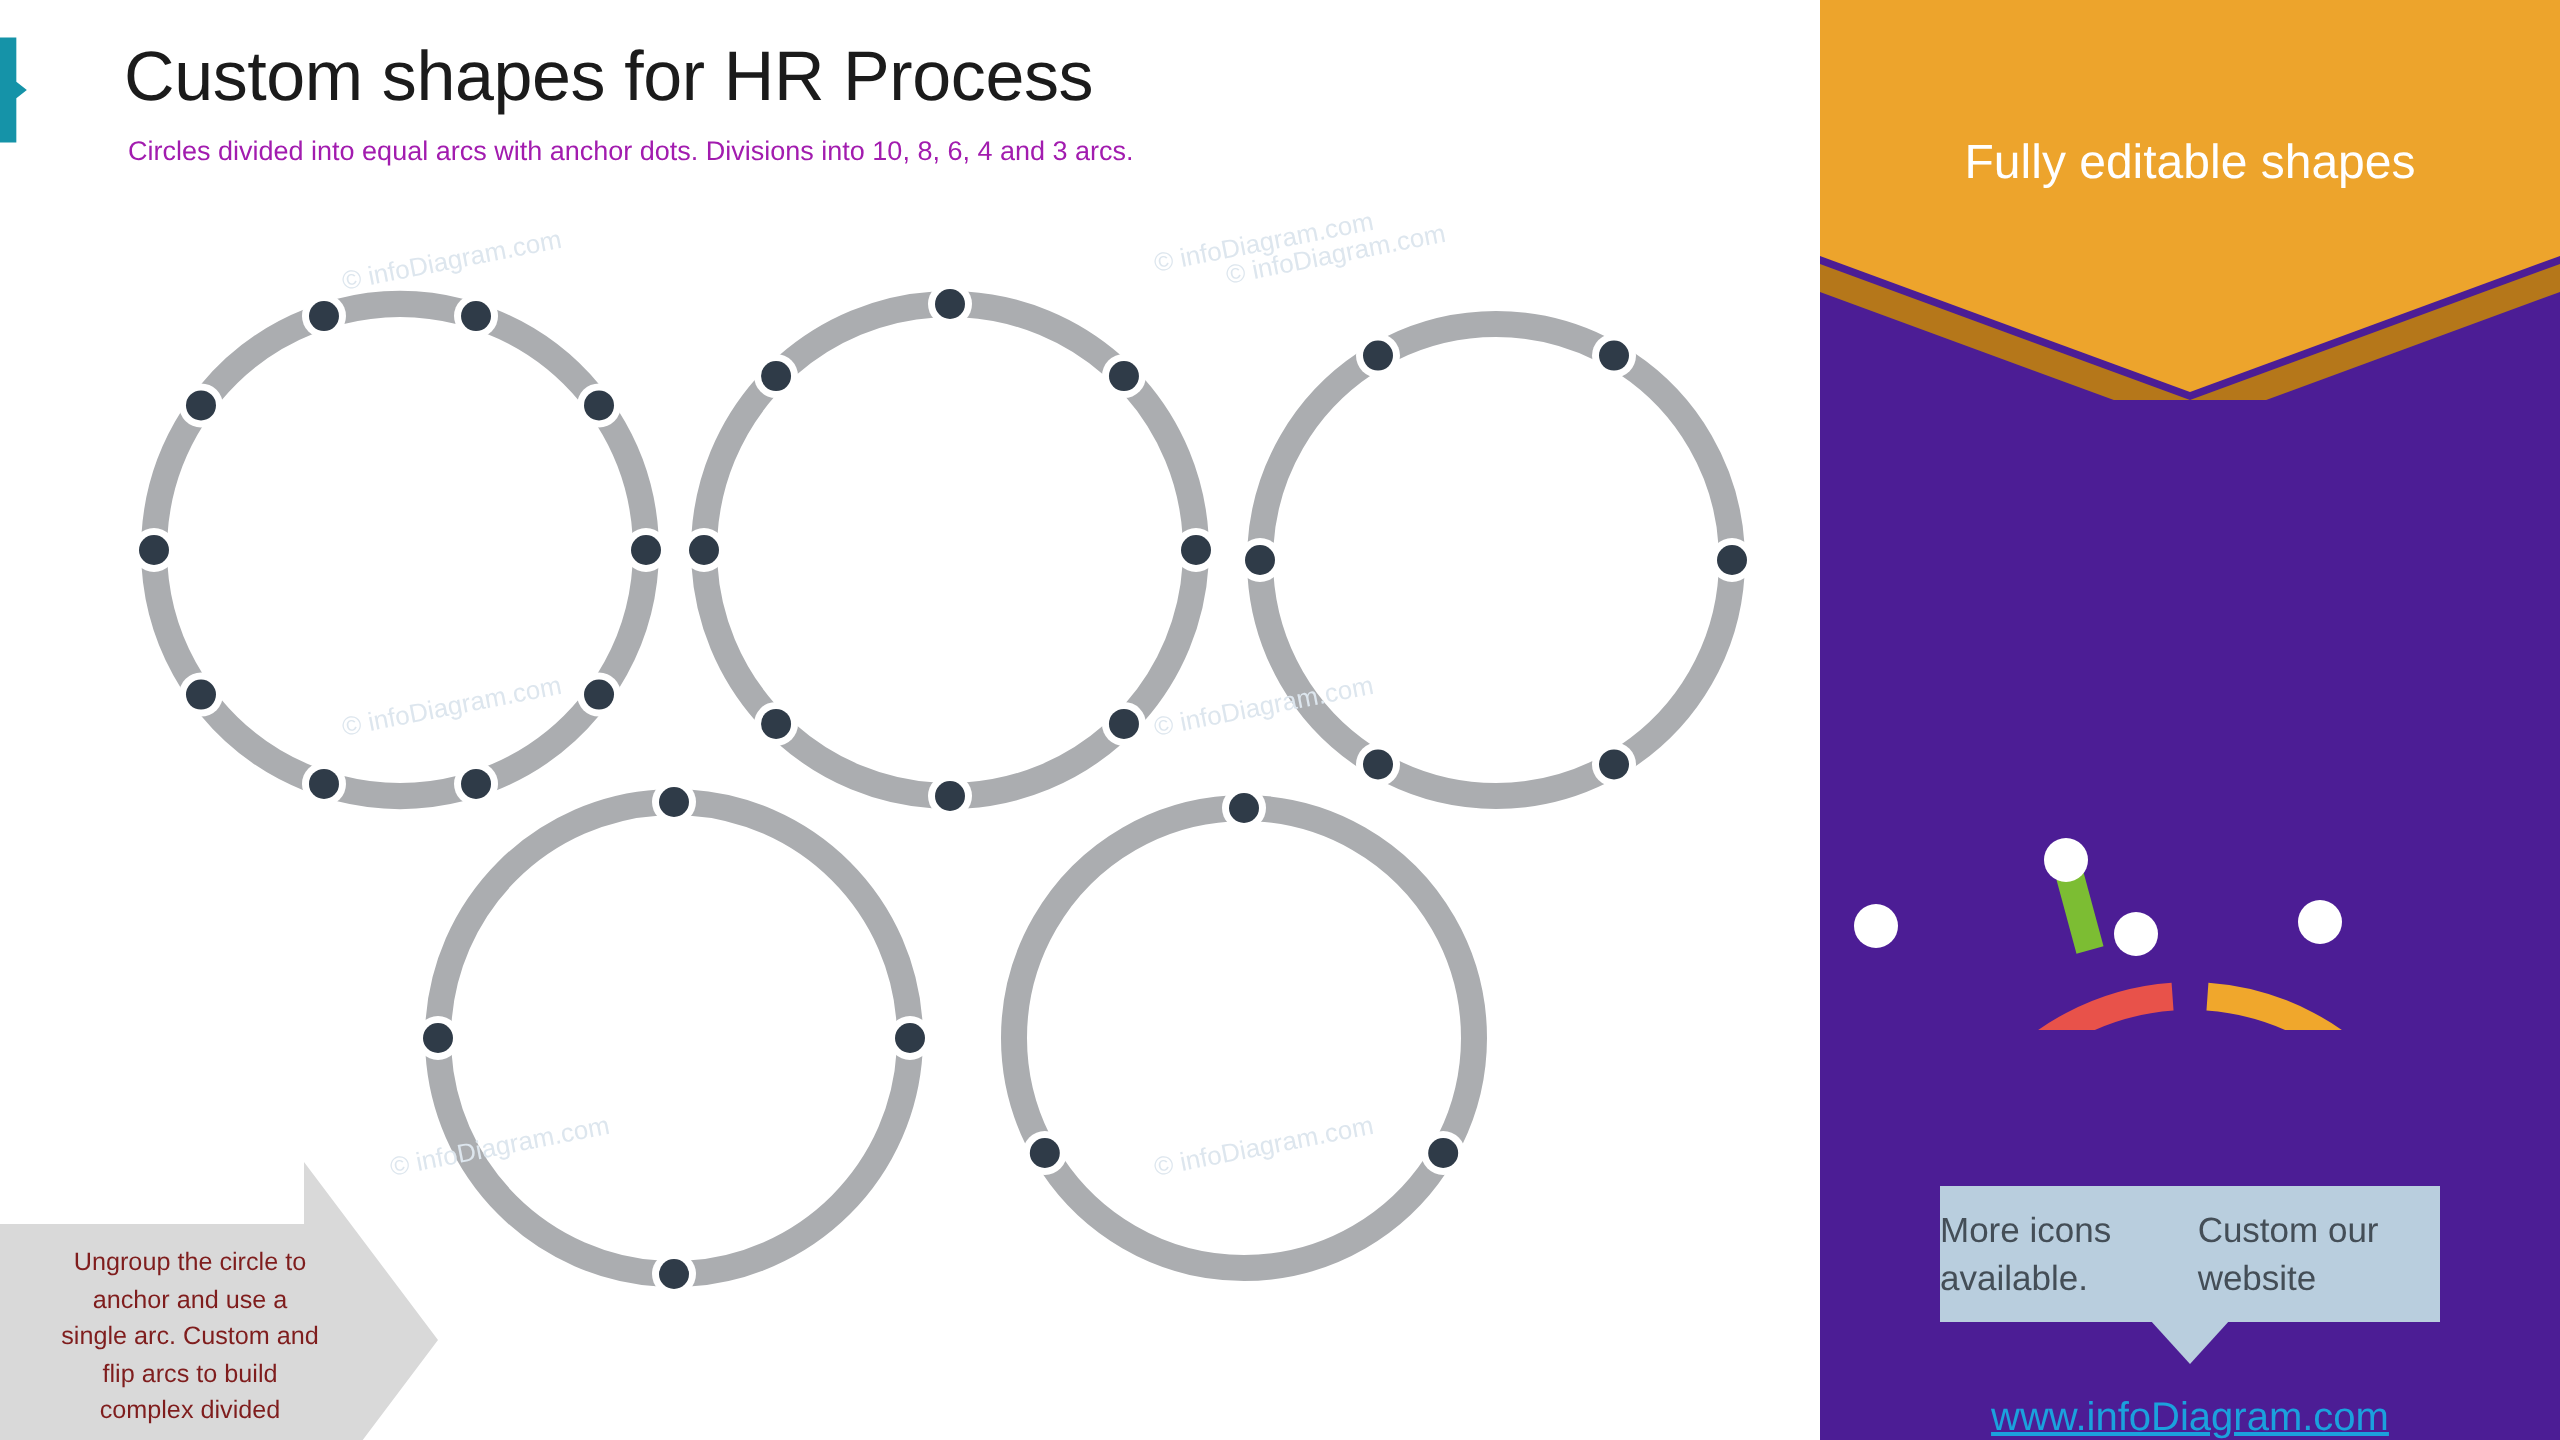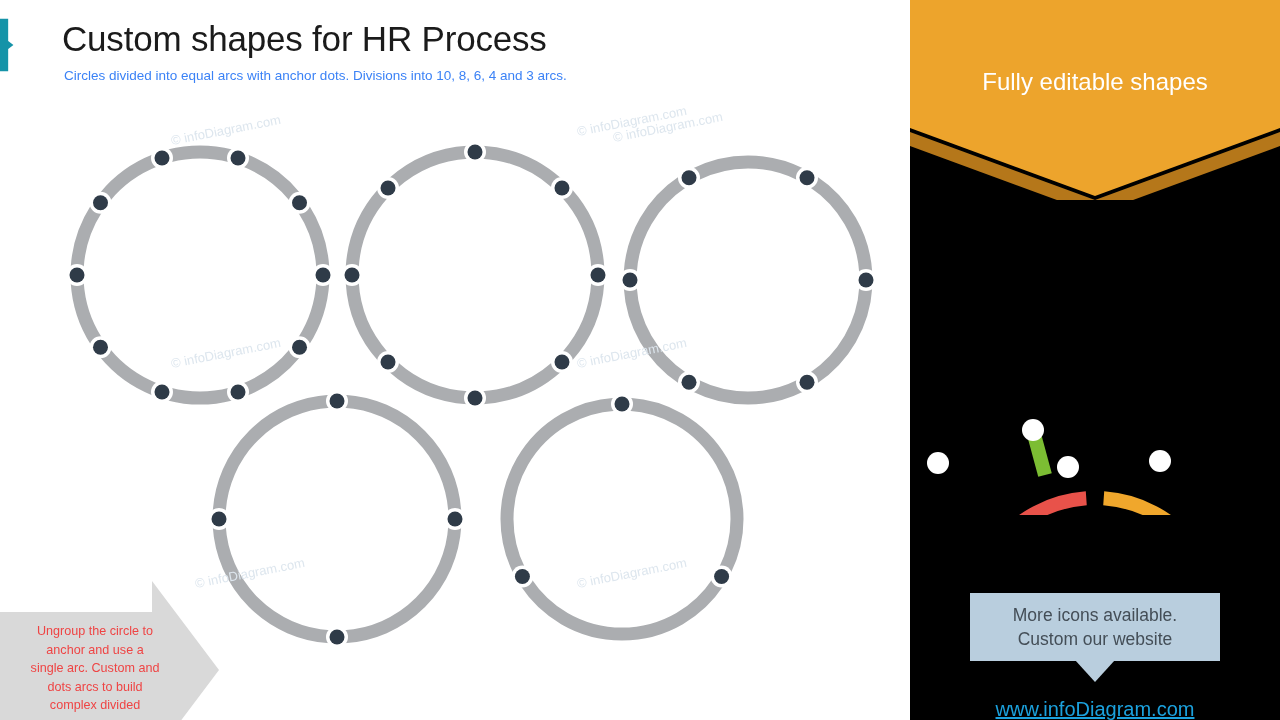--- a/index.html
+++ b/index.html
@@ -15,33 +15,33 @@
   .accent-bar{position:absolute;left:0;top:0;width:14px;height:90px;z-index:5;}
 
   
   .title{
     position:absolute;left:62px;top:19px;
     font-size:35px;color:#1b1b1b;font-weight:400;
     letter-spacing:-0.2px;white-space:nowrap;
   }
   .subtitle{
     position:absolute;left:64px;top:68px;
-    font-size:13.5px;color:#3b82f6;font-weight:400;white-space:nowrap;
+    font-size:13.5px;color:#a21caf;font-weight:400;white-space:nowrap;
   }
 
   
   .canvas{position:absolute;left:0;top:100px;width:910px;height:570px;}
   .canvas svg{position:absolute;left:0;top:0;}
 
   
   .arrow-callout{position:absolute;left:0;top:478px;width:220px;height:186px;}
   .arrow-text{
     position:absolute;left:14px;top:44px;width:162px;
     text-align:center;font-size:12.6px;line-height:18.5px;
-    color:#ef4444;
+    color:#7f1d1d;
   }
 
   
   .footer{
     position:absolute;left:66px;top:682px;
     font-size:23px;color:#bfbfbf;font-weight:400;white-space:nowrap;
   }
   .footer b{font-weight:700;color:#bfbfbf;}
 
   
@@ -52,21 +52,21 @@
   .banner{position:absolute;left:0;top:0;width:370px;height:200px;}
   .banner-text{
     position:absolute;left:0;top:68px;width:370px;text-align:center;
     font-size:24px;color:#ffffff;font-weight:400;
   }
   .rp-svg{position:absolute;left:0;top:0;}
 
   
   .callout-box{
     position:absolute;left:60px;top:15px;width:250px;height:68px;
-    background:#b9cede;display:flex;flex-direction:column;
+    background:#b9cede;display:flex;flex-direction:row;
     align-items:center;justify-content:center;
   }
   .callout-line{font-size:17.5px;color:#444e57;line-height:24px;}
   .callout-tail{position:absolute;left:0;top:0;}
   .weblink{
     position:absolute;left:0;top:104px;width:370px;text-align:center;
     font-size:20px;color:#1ba1dd;text-decoration:underline;
   }
   .callout-wrap{position:absolute;left:0;top:578px;width:370px;height:142px;}
 </style>
@@ -199,28 +199,28 @@
       </svg>
 
     <div class="arrow-callout">
       <svg width="220" height="186" viewBox="0 0 220 186">
         <path id="arrowShape" d="M0,34 L152,34 L152,3 L219,92 L152,181 L152,150 L0,150 Z" fill="#d9d9d9"></path>
       </svg>
       <div class="arrow-text">
         <div>Ungroup the circle to</div>
         <div>anchor and use a</div>
         <div>single arc. Custom and</div>
-        <div>dots arcs to build</div>
+        <div>flip arcs to build</div>
         <div>complex divided</div>
       </div>
     </div>
   </div>
 
 
-  <div class="right-panel" style="background: #000000;">
+  <div class="right-panel" style="background: #4c1d95;">
 
     <svg class="banner" width="370" height="200" viewBox="0 0 370 200">
       <path id="bannerShadow" d="M0,132 L185,200 L370,132 L370,146 L185,214 L0,146 Z" fill="#b5771a"></path>
       <path id="bannerShape" d="M0,0 L370,0 L370,128 L185,196 L0,128 Z" fill="#eda42c"></path>
     </svg>
     <div class="banner-text">Fully editable shapes</div>
 
     <svg class="rp-svg" id="samplesSvg" style="top:215px" width="370" height="140" viewBox="0 0 370 140">
         <g>
           <path d="M49.80781270400906,-39.96529638723675 A78,78 0 0 1 93.84677986512304,-59.57270783872532" stroke="#8d939c" stroke-width="13" fill="none"></path>

